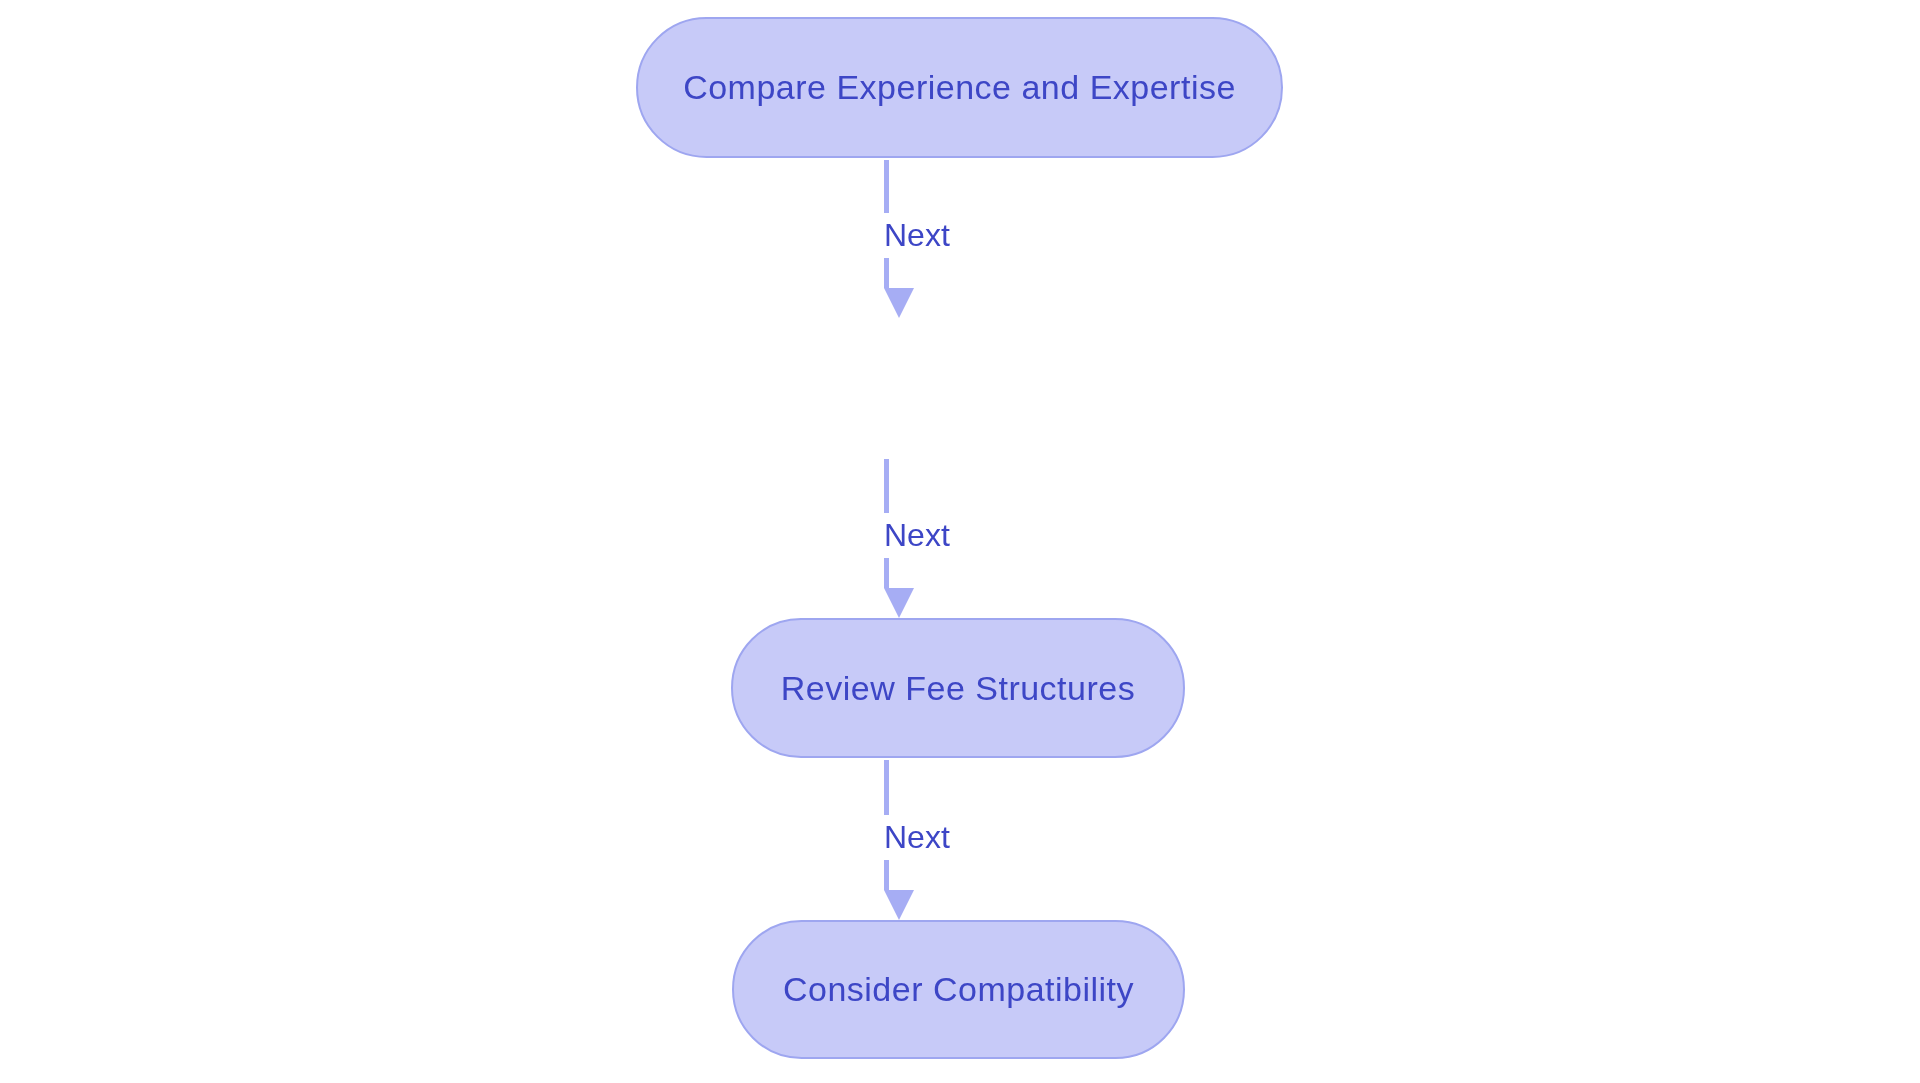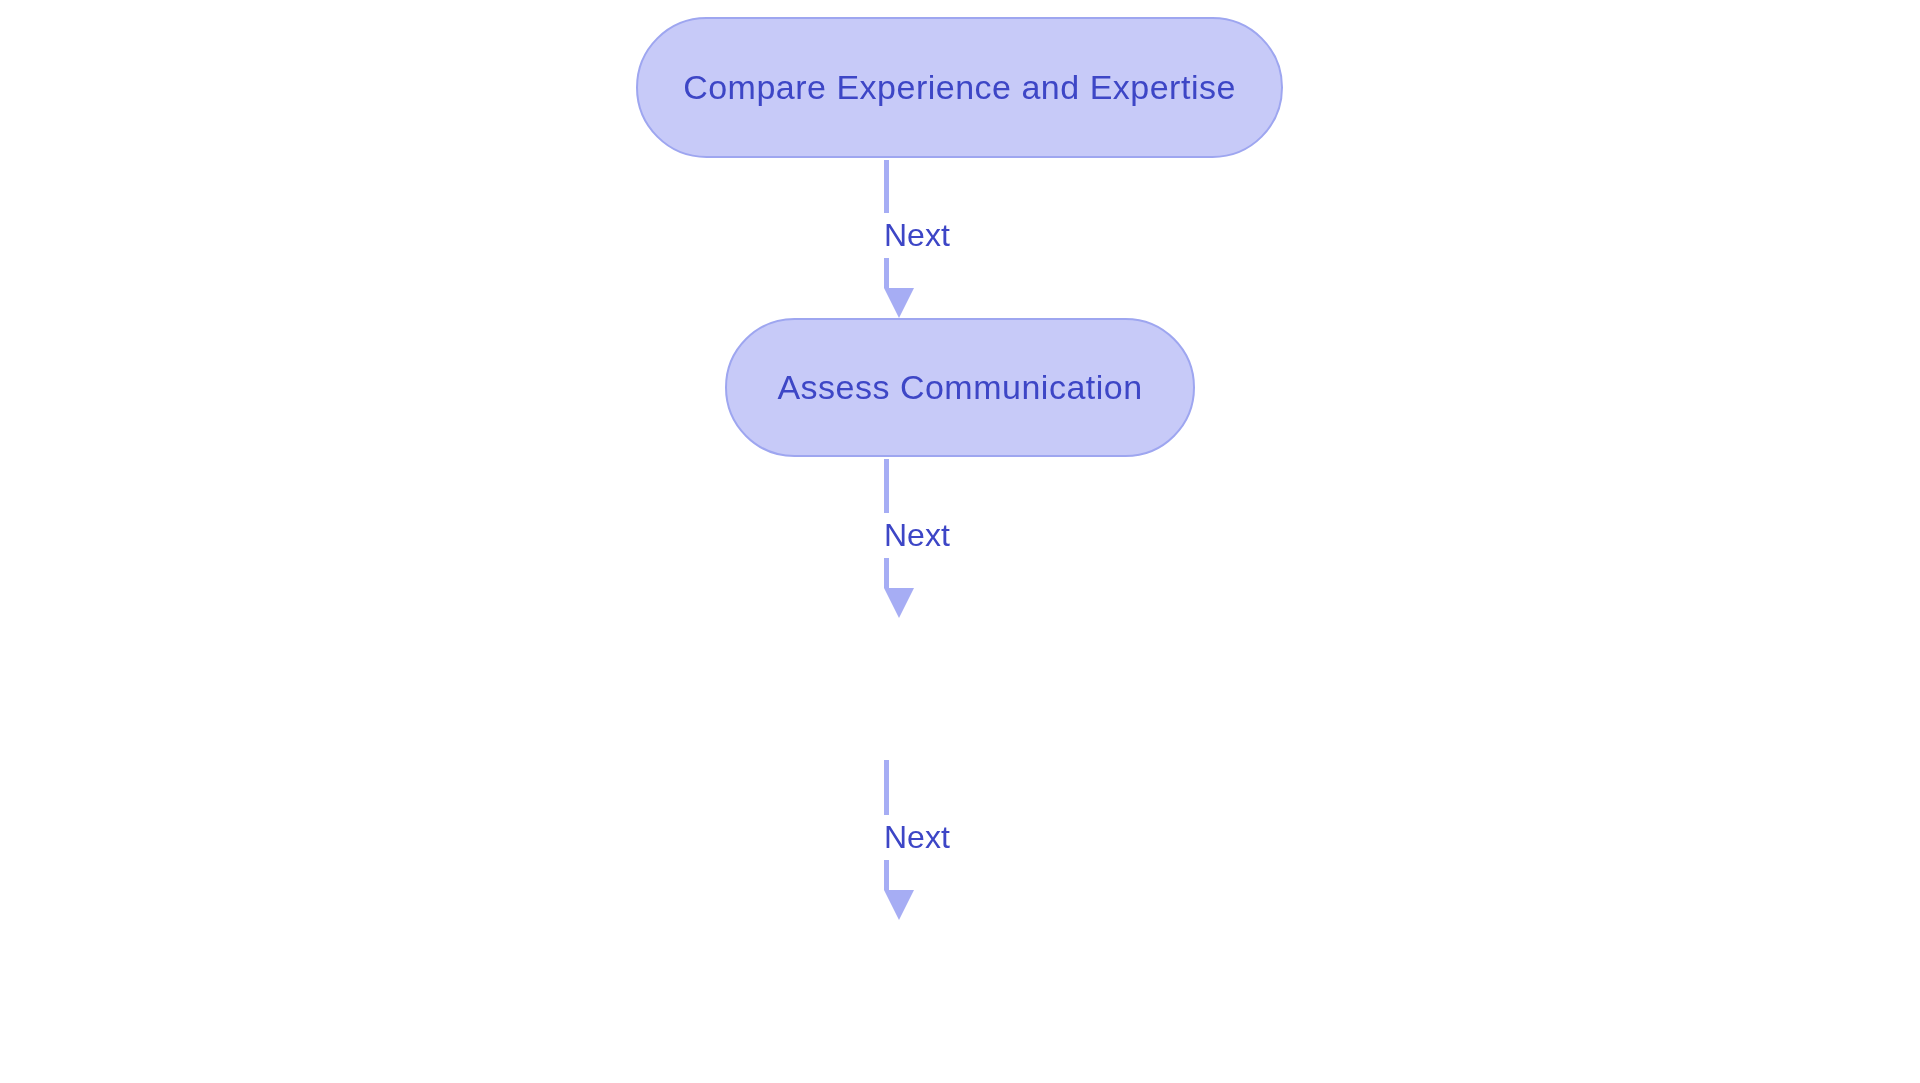--- a/index.html
+++ b/index.html
@@ -86,33 +86,36 @@
     <span class="node-label">Compare Experience and Expertise</span>
   </div>
 
   <div class="connector c1">
     <div class="seg seg-top"></div>
     <div class="edge-label">Next</div>
     <div class="seg seg-bottom"></div>
     <div class="arrowhead"></div>
   </div>
 
-  <div class="node node2">
-    <span class="node-label">Assess Communication</span>
-  </div>
 
   <div class="connector c2">
     <div class="seg seg-top"></div>
     <div class="edge-label">Next</div>
     <div class="seg seg-bottom"></div>
     <div class="arrowhead"></div>
   </div>
 
+  <div class="node node3">
+    <span class="node-label">Review Fee Structures</span>
+  </div>
 
   <div class="connector c3">
     <div class="seg seg-top"></div>
     <div class="edge-label">Next</div>
     <div class="seg seg-bottom"></div>
     <div class="arrowhead"></div>
   </div>
 
+  <div class="node node4">
+    <span class="node-label">Consider Compatibility</span>
+  </div>
 
 </div>
 
 </body></html>

